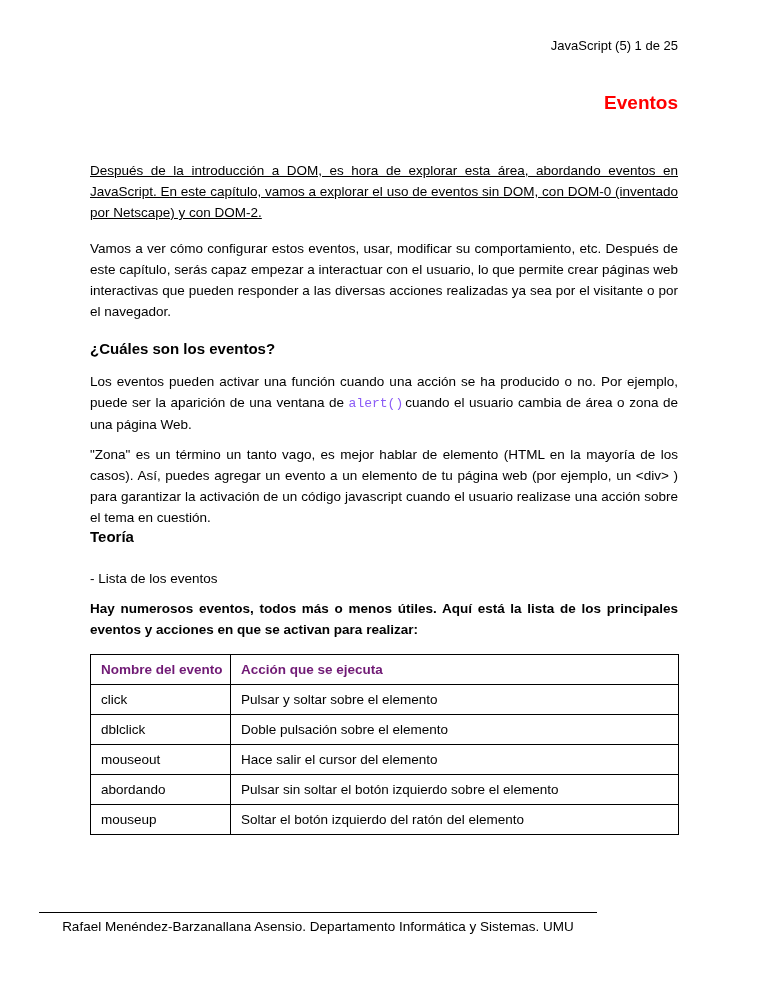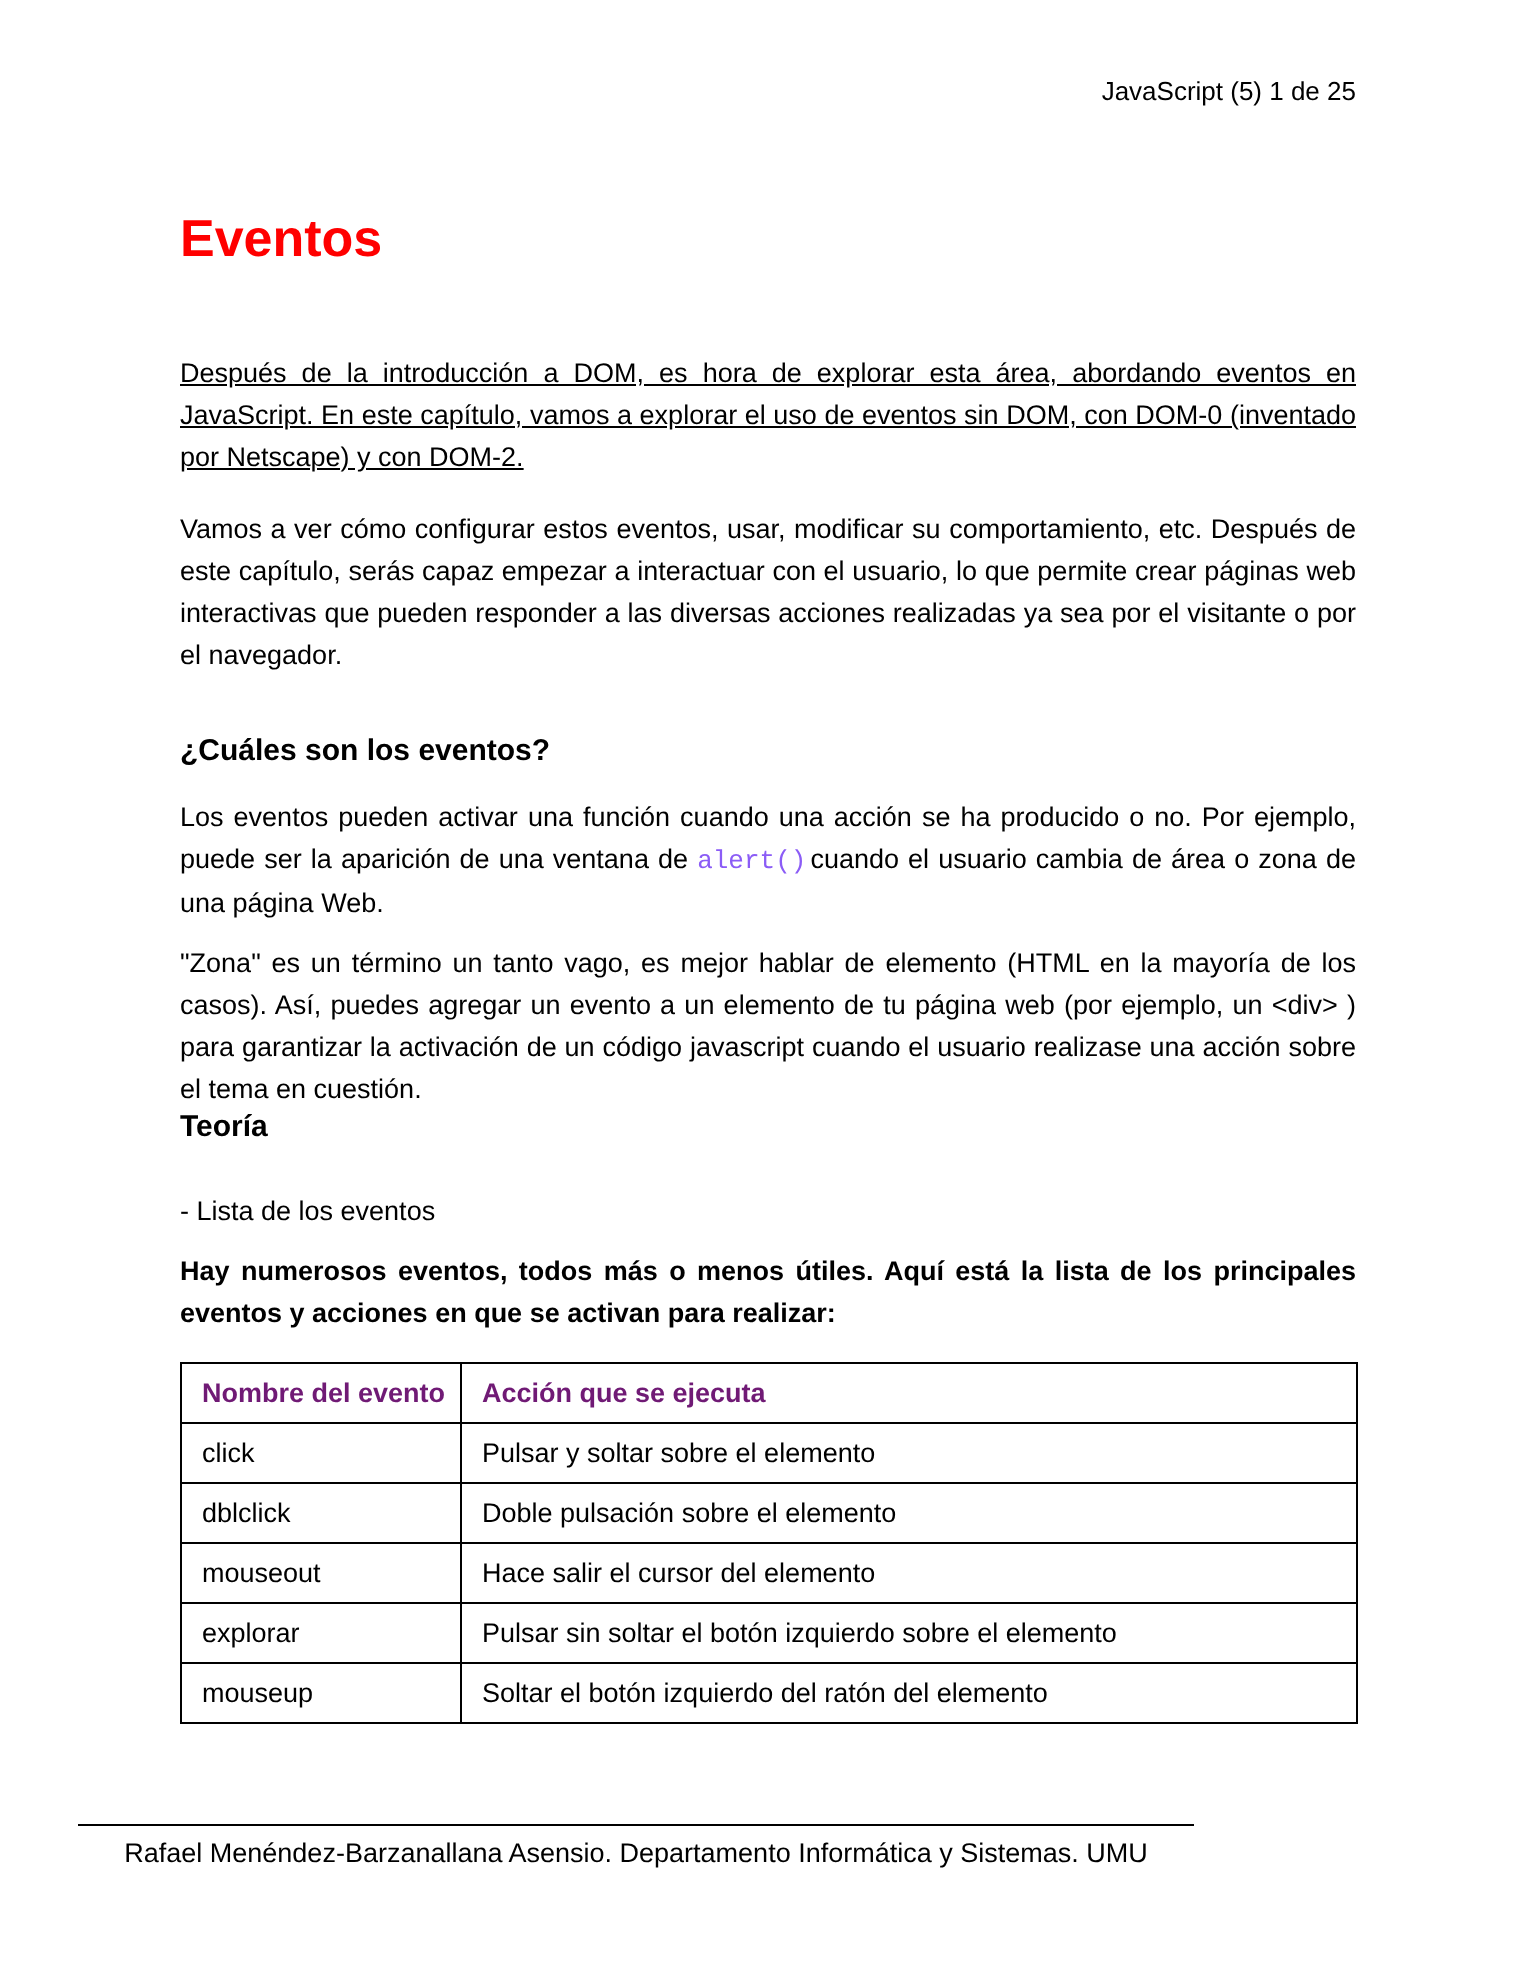--- a/index.html
+++ b/index.html
@@ -14,42 +14,42 @@
     padding: 38px 90px 0 90px;
     overflow: hidden;
   }
   .page-header {
     text-align: right;
     font-size: 13px;
     line-height: 16px;
     color: #000000;
   }
   .doc-title {
-    margin-top: 48px;
-    text-align: left;
-    font-size: 26px;
+    margin-top: 32px;
+    text-align: right;
+    font-size: 19px;
     line-height: 34px;
     font-weight: bold;
     color: #ff0000;
   }
   .para {
     font-size: 13.5px;
     line-height: 21px;
     text-align: justify;
     color: #000000;
   }
   .p1 { margin-top: 40px; text-decoration: underline; }
   .p2 { margin-top: 15px; }
   .section-heading {
     font-size: 15px;
     line-height: 18px;
     font-weight: bold;
     color: #000000;
   }
-  .h-cuales { margin-top: 29px; }
+  .h-cuales { margin-top: 18px; }
   .p3 { margin-top: 13px; }
   .p4 { margin-top: 9px; }
   .h-teoria { }
   .list-label {
     margin-top: 22px;
     font-size: 13.5px;
     line-height: 21px;
   }
   .p5 { margin-top: 9px; font-weight: bold; }
   .inline-code {
@@ -143,21 +143,21 @@
       </tr>
       <tr>
         <td>dblclick</td>
         <td>Doble pulsación sobre el elemento</td>
       </tr>
       <tr>
         <td>mouseout</td>
         <td>Hace salir el cursor del elemento</td>
       </tr>
       <tr>
-        <td>explorar</td>
+        <td>abordando</td>
         <td>Pulsar sin soltar el botón izquierdo sobre el elemento</td>
       </tr>
       <tr>
         <td>mouseup</td>
         <td>Soltar el botón izquierdo del ratón del elemento</td>
       </tr>
     </tbody>
   </table>
 
   <div class="footer">

